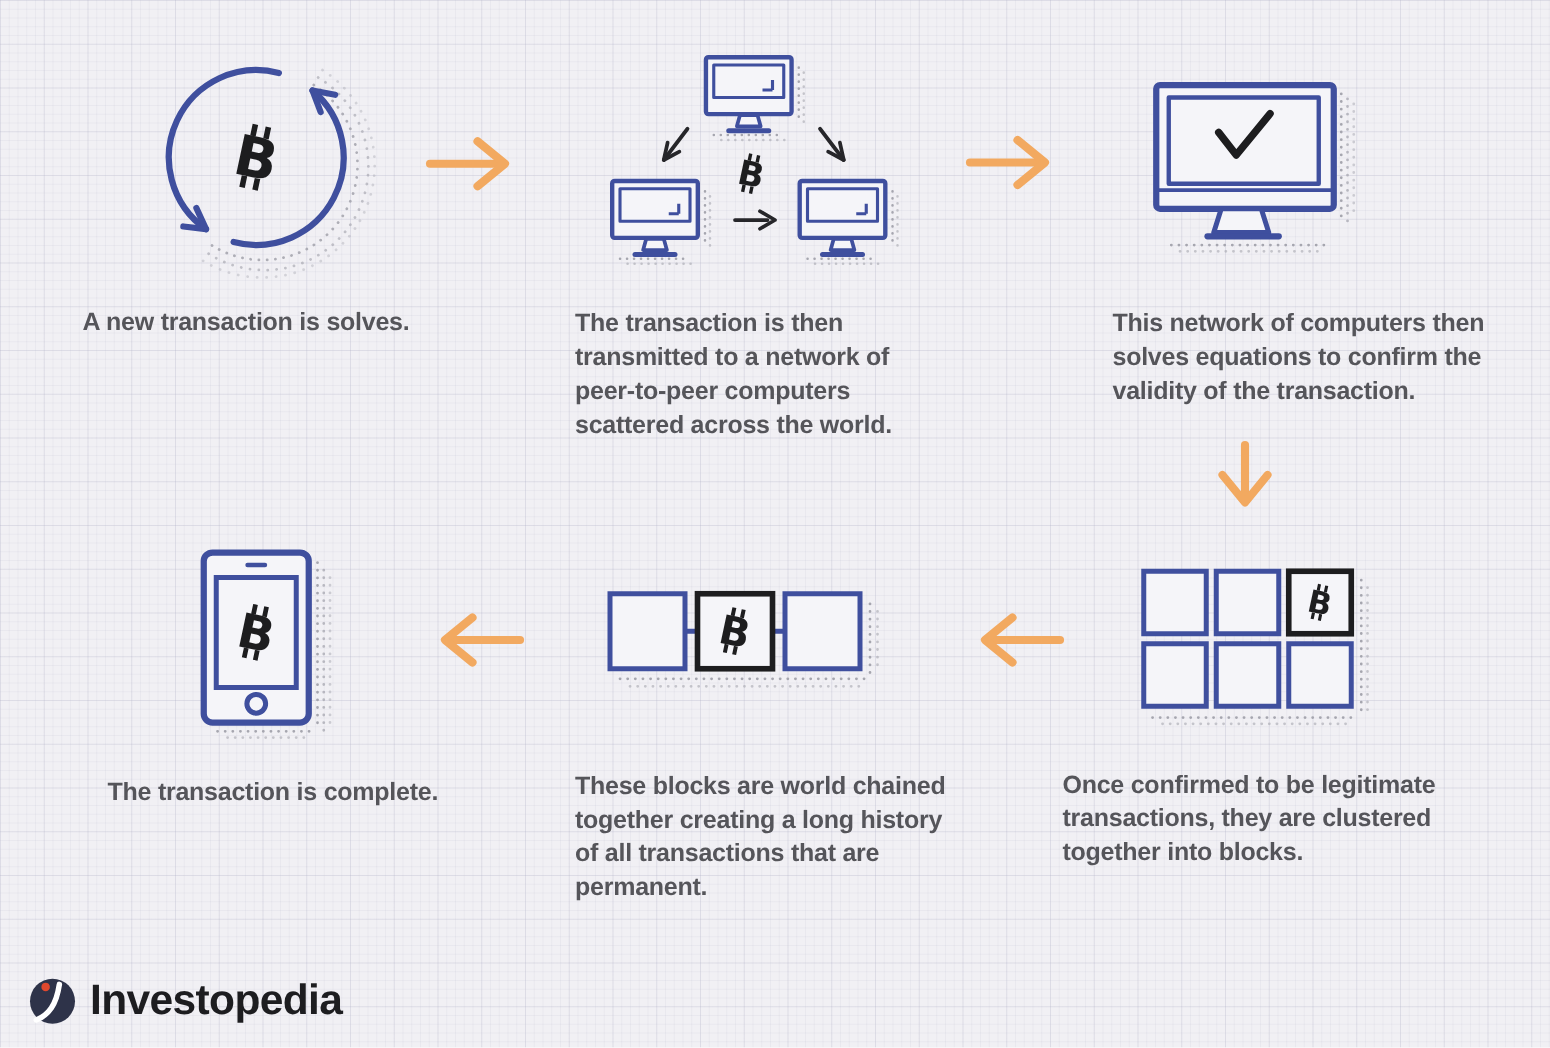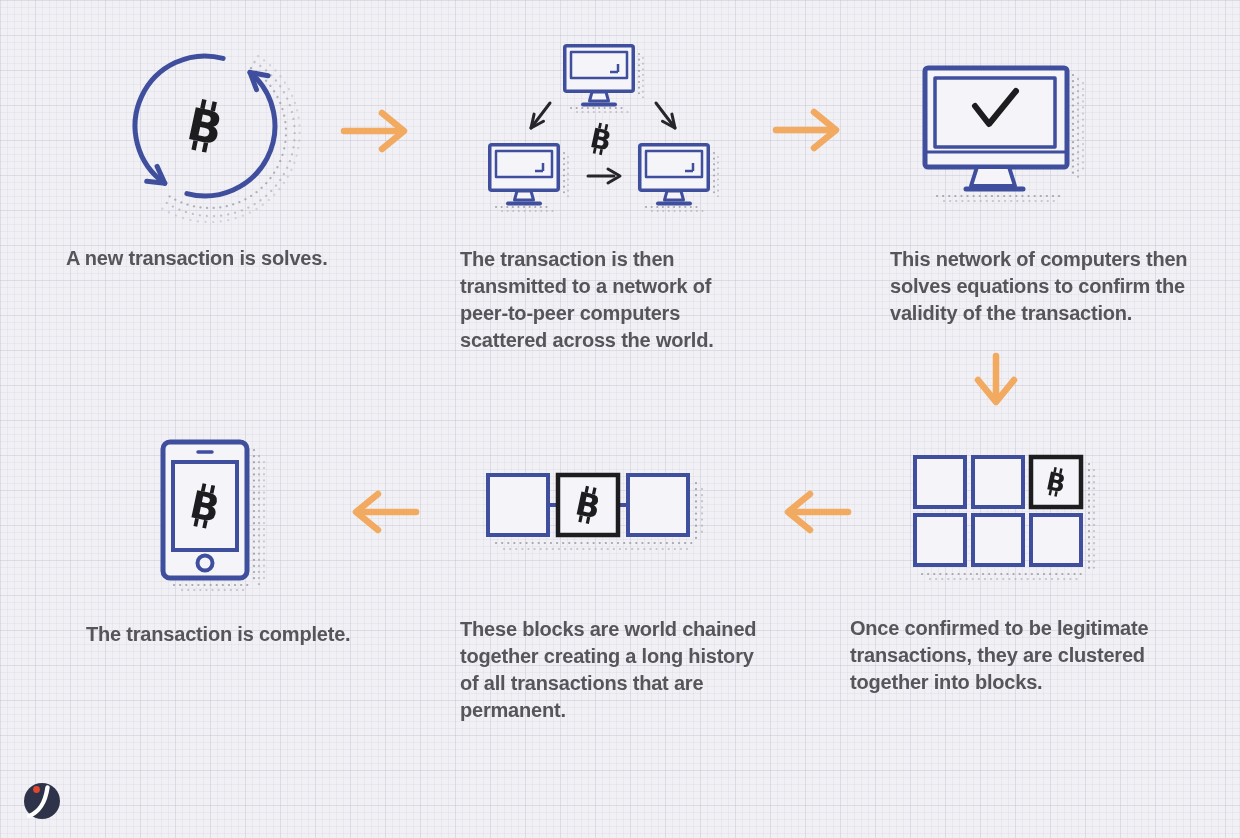--- a/index.html
+++ b/index.html
@@ -242,15 +242,16 @@
     </svg>
     <p class="caption abs" style="left:66px;top:621px;width:330px;margin-left:20px;">The transaction is complete.</p>
   </section>
 
   <div id="logo">
     <svg width="40" height="42" viewBox="0 0 40 42">
       <circle cx="20" cy="22" r="18" fill="#2e3349"></circle>
       <path d="M 7 37 C 17 33 23 25 25.5 8.5" stroke="#ffffff" stroke-width="4.4" fill="none" stroke-linecap="round"></path>
       <circle cx="14.5" cy="10.5" r="3.4" fill="#e0482e"></circle>
     </svg>
+    <span class="brand">Investopedia</span>
   </div>
 
 </div>
 
 </body></html>

